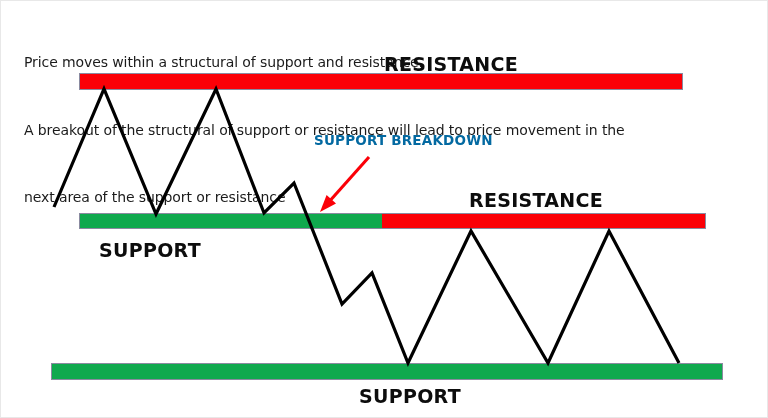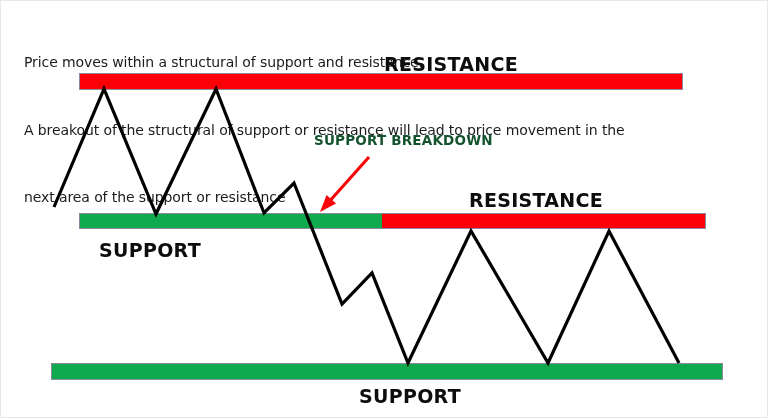--- a/index.html
+++ b/index.html
@@ -151,15 +151,15 @@
 
   <svg class="overlay" id="price-overlay" viewBox="0 0 768 418">
     <polyline class="price-path" id="price-polyline" points="53,206 103,88 155,213 215,88 263,212 293,182 341,303 371,272 407,362 470,230 547,362 608,230 678,362" stroke="#000000"></polyline>
   </svg>
 
   <svg class="overlay" id="annotation-overlay" viewBox="0 0 768 418">
     <line class="arrow-shaft" id="arrow-shaft" x1="368" y1="156" x2="327.6476785479305" y2="201.29342203803716" stroke="#FB0007"></line>
     <polygon class="arrow-head" id="arrow-head" points="319,211 325.6045457041887,194.11598459958998 335.01245972886034,202.49758073066107" fill="#FB0007"></polygon>
   </svg>
 
-  <div id="label-support-breakdown" style="color: #14532d;">SUPPORT BREAKDOWN</div>
+  <div id="label-support-breakdown" style="color: #0369a1;">SUPPORT BREAKDOWN</div>
 
 </div>
 
 </body></html>

